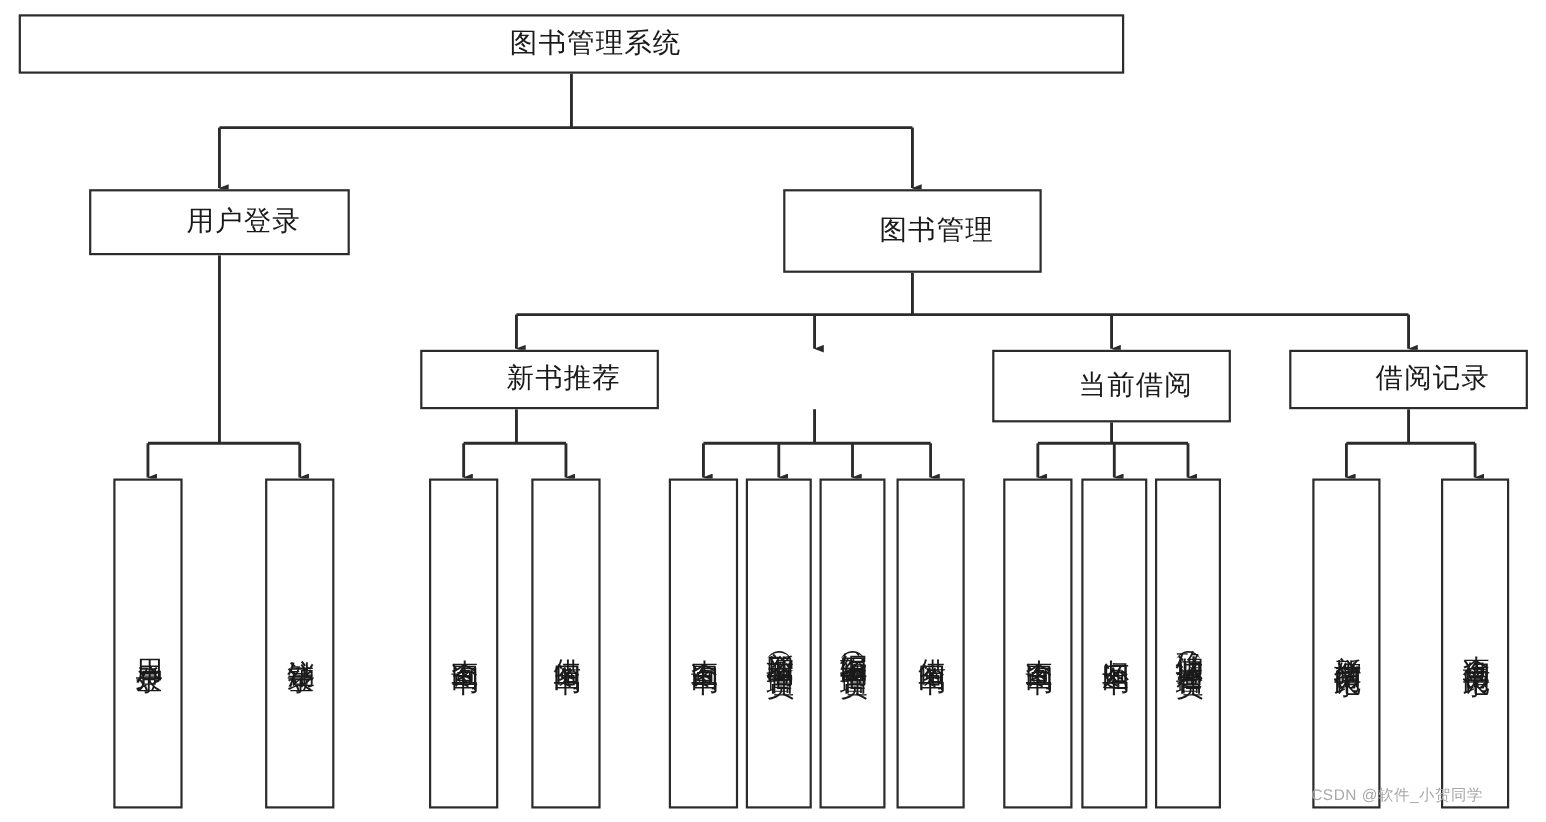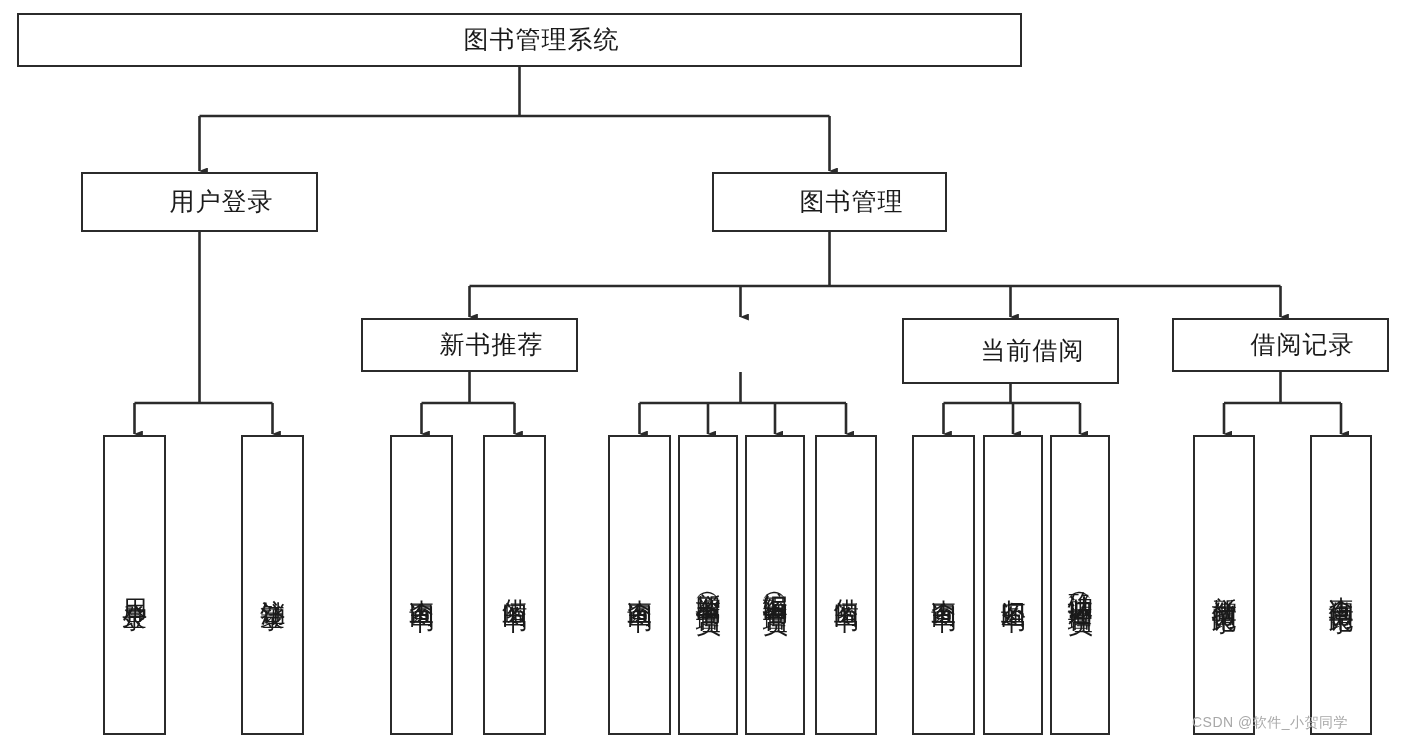--- a/index.html
+++ b/index.html
@@ -116,25 +116,25 @@
       </g>
   </svg>
 
   <div class="node horizontal" style="left: 17px; top: 13px; width: 1005px; height: 54px;">
     <span class="node-label">图书管理系统</span>
   </div>
 
   <div class="node horizontal" style="left: 81px; top: 172px; width: 237px; height: 60px;">
     <span class="node-label">用户登录</span>
   </div>
-  <div class="node horizontal" style="left: 712px; top: 172px; width: 235px; height: 60px;">
+  <div class="node horizontal" style="left: 712px; top: 172px; width: 235px; height: 76px;">
     <span class="node-label">图书管理</span>
   </div>
 
-  <div class="node horizontal" style="left: 361px; top: 318px; width: 217px; height: 54px; justify-content: center;">
+  <div class="node horizontal" style="left: 382px; top: 318px; width: 217px; height: 54px; justify-content: center;">
     <span class="node-label">新书推荐</span>
   </div>
   <div class="node horizontal" style="left: 902px; top: 318px; width: 217px; height: 66px;">
     <span class="node-label">当前借阅</span>
   </div>
   <div class="node horizontal" style="left: 1172px; top: 318px; width: 217px; height: 54px;">
     <span class="node-label">借阅记录</span>
   </div>
 
   <div class="node vertical" style="left: 103px; top: 435px; width: 63px; height: 300px;">

